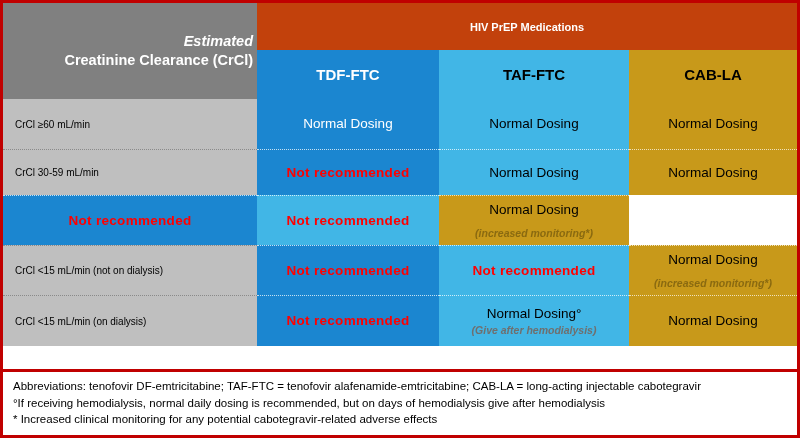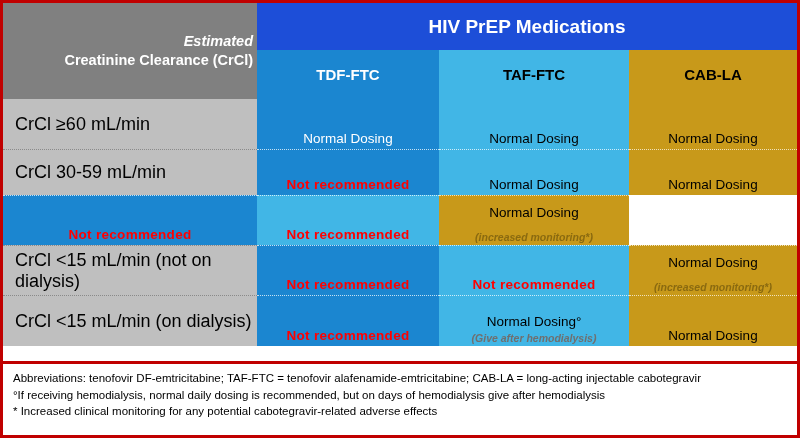--- a/index.html
+++ b/index.html
@@ -55,24 +55,24 @@
   }
   .corner .line1 {
     font-style: italic;
   }
   .corner .line2 {
     font-style: normal;
   }
   .banner {
     grid-column: 2 / span 3;
     grid-row: 1;
-    background: #1d4ed8;
+    background: #c2410c;
     color: #ffffff;
     font-weight: bold;
-    font-size: 19px;
+    font-size: 11px;
   }
   .drug-head {
     grid-row: 2;
     font-weight: bold;
     font-size: 15px;
   }
   .col-tdf { background: #1b86d0; color: #ffffff; }
   .col-taf { background: #41b6e6; color: #000000; }
   .col-cab { background: #c8991a; color: #000000; }
 
@@ -81,28 +81,27 @@
   .drug-head.col-cab { grid-column: 4; }
 
   .rowlabel {
     grid-column: 1;
     background: #bfbfbf;
     color: #000000;
     align-items: flex-start;
     justify-content: center;
     text-align: left;
     padding-left: 12px;
-    font-size: 18px;
+    font-size: 10px;
     border-top: 1px dotted #8a8a8a;
   }
   .rowlabel.first { border-top: none; }
 
   .body-cell {
     border-top: 1px dotted rgba(255,255,255,0.75);
-    justify-content: flex-end;
   }
   .body-cell.first { border-top: none; }
   .body-cell.col-cab { border-top-color: rgba(255,255,255,0.7); }
 
   .val {
     line-height: 1.15;
   }
   .notrec {
     color: #ff0000;
     font-weight: bold;
@@ -119,21 +118,21 @@
     font-size: 10.5px;
     font-style: italic;
     font-weight: bold;
     color: #6f6f6f;
     margin-top: 2px;
   }
   .footnotes {
     flex: 0 0 auto;
     background: #ffffff;
     border-top: 3px solid #c00000;
-    padding: 6px 8px 15px 10px;
+    padding: 6px 8px 7px 10px;
     font-size: 11.5px;
     color: #000000;
     line-height: 1.45;
   }
   .footnotes div { white-space: nowrap; }
 </style>
 </head>
 <body>
 
 <div class="table-wrap">

